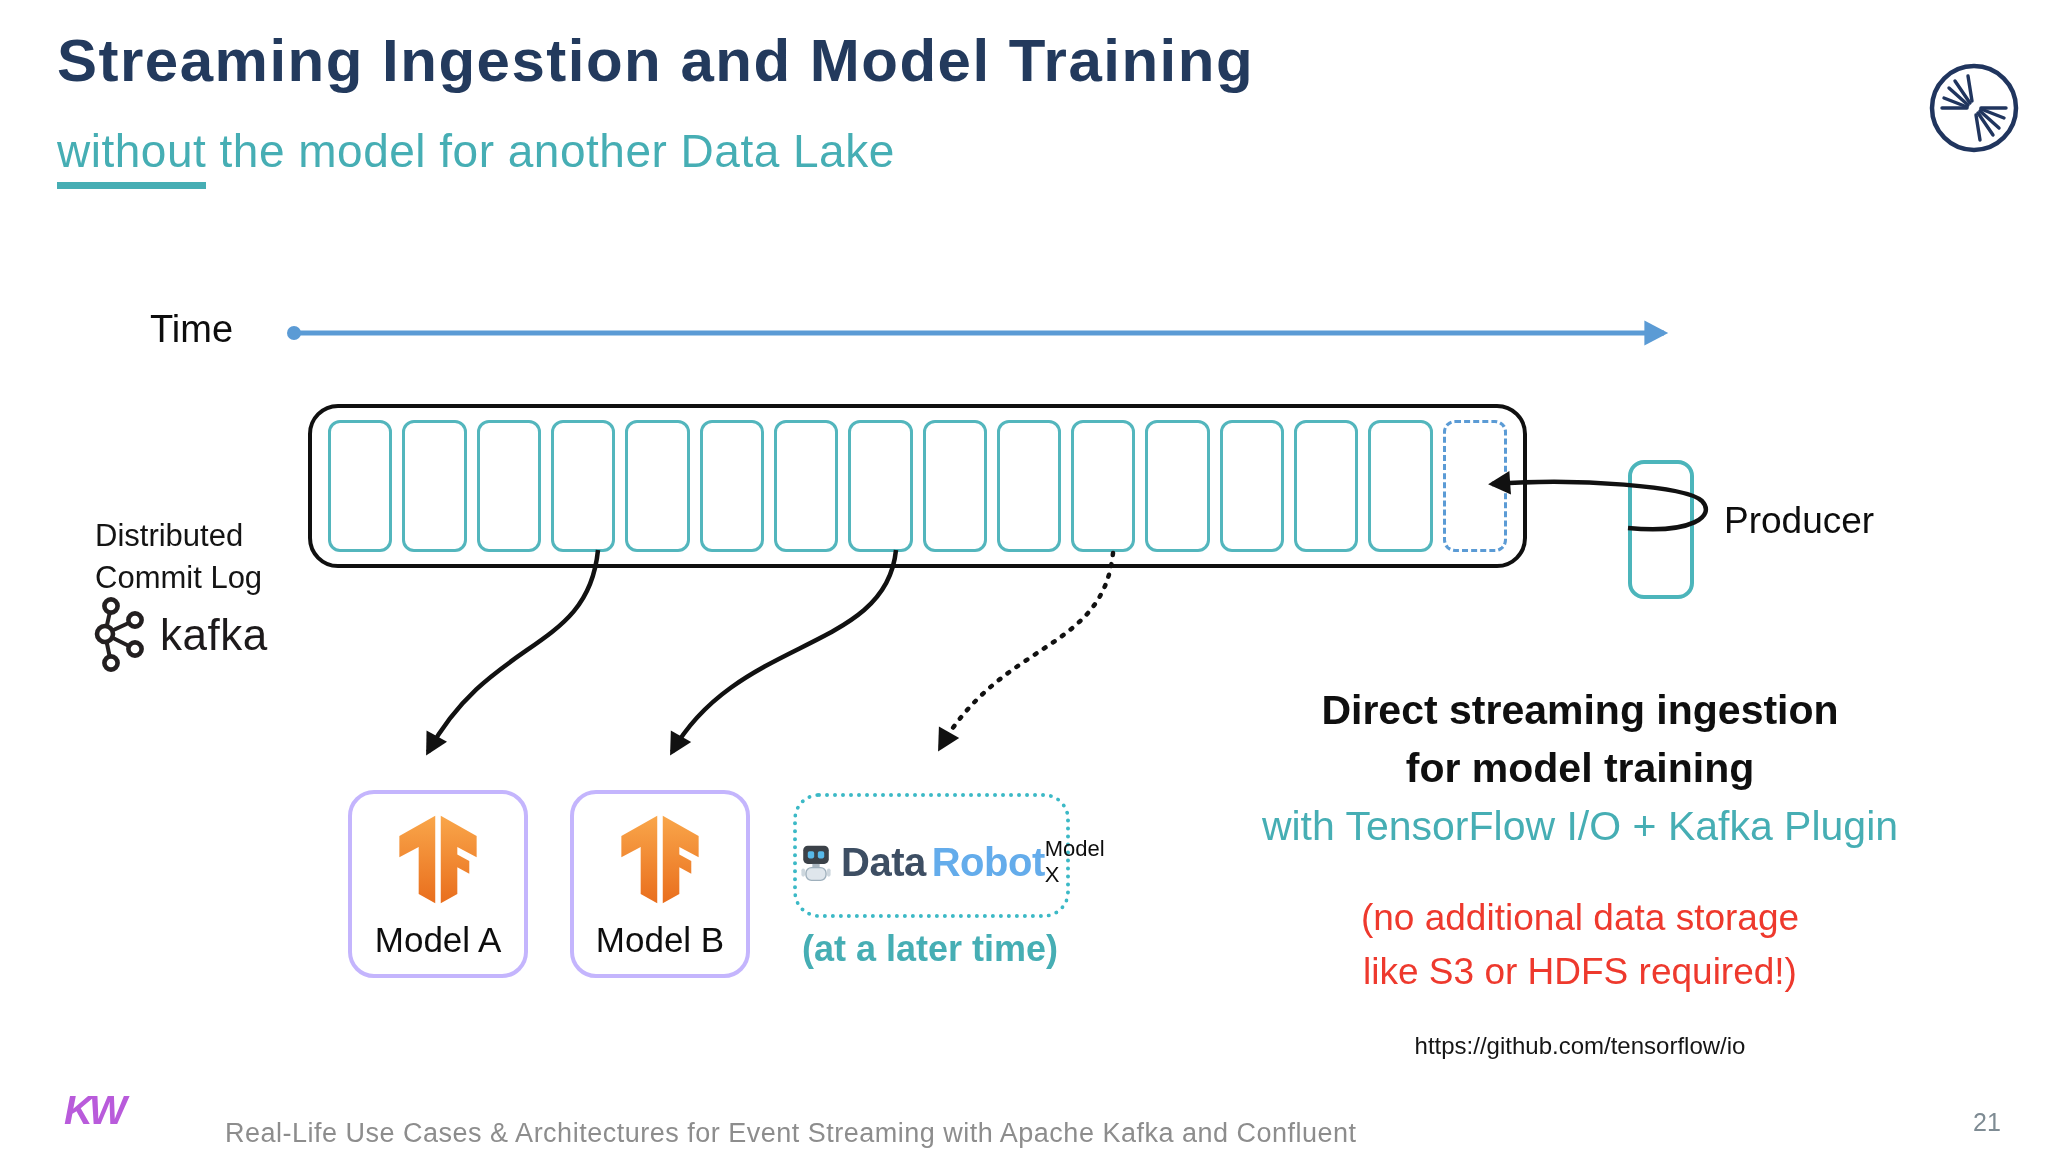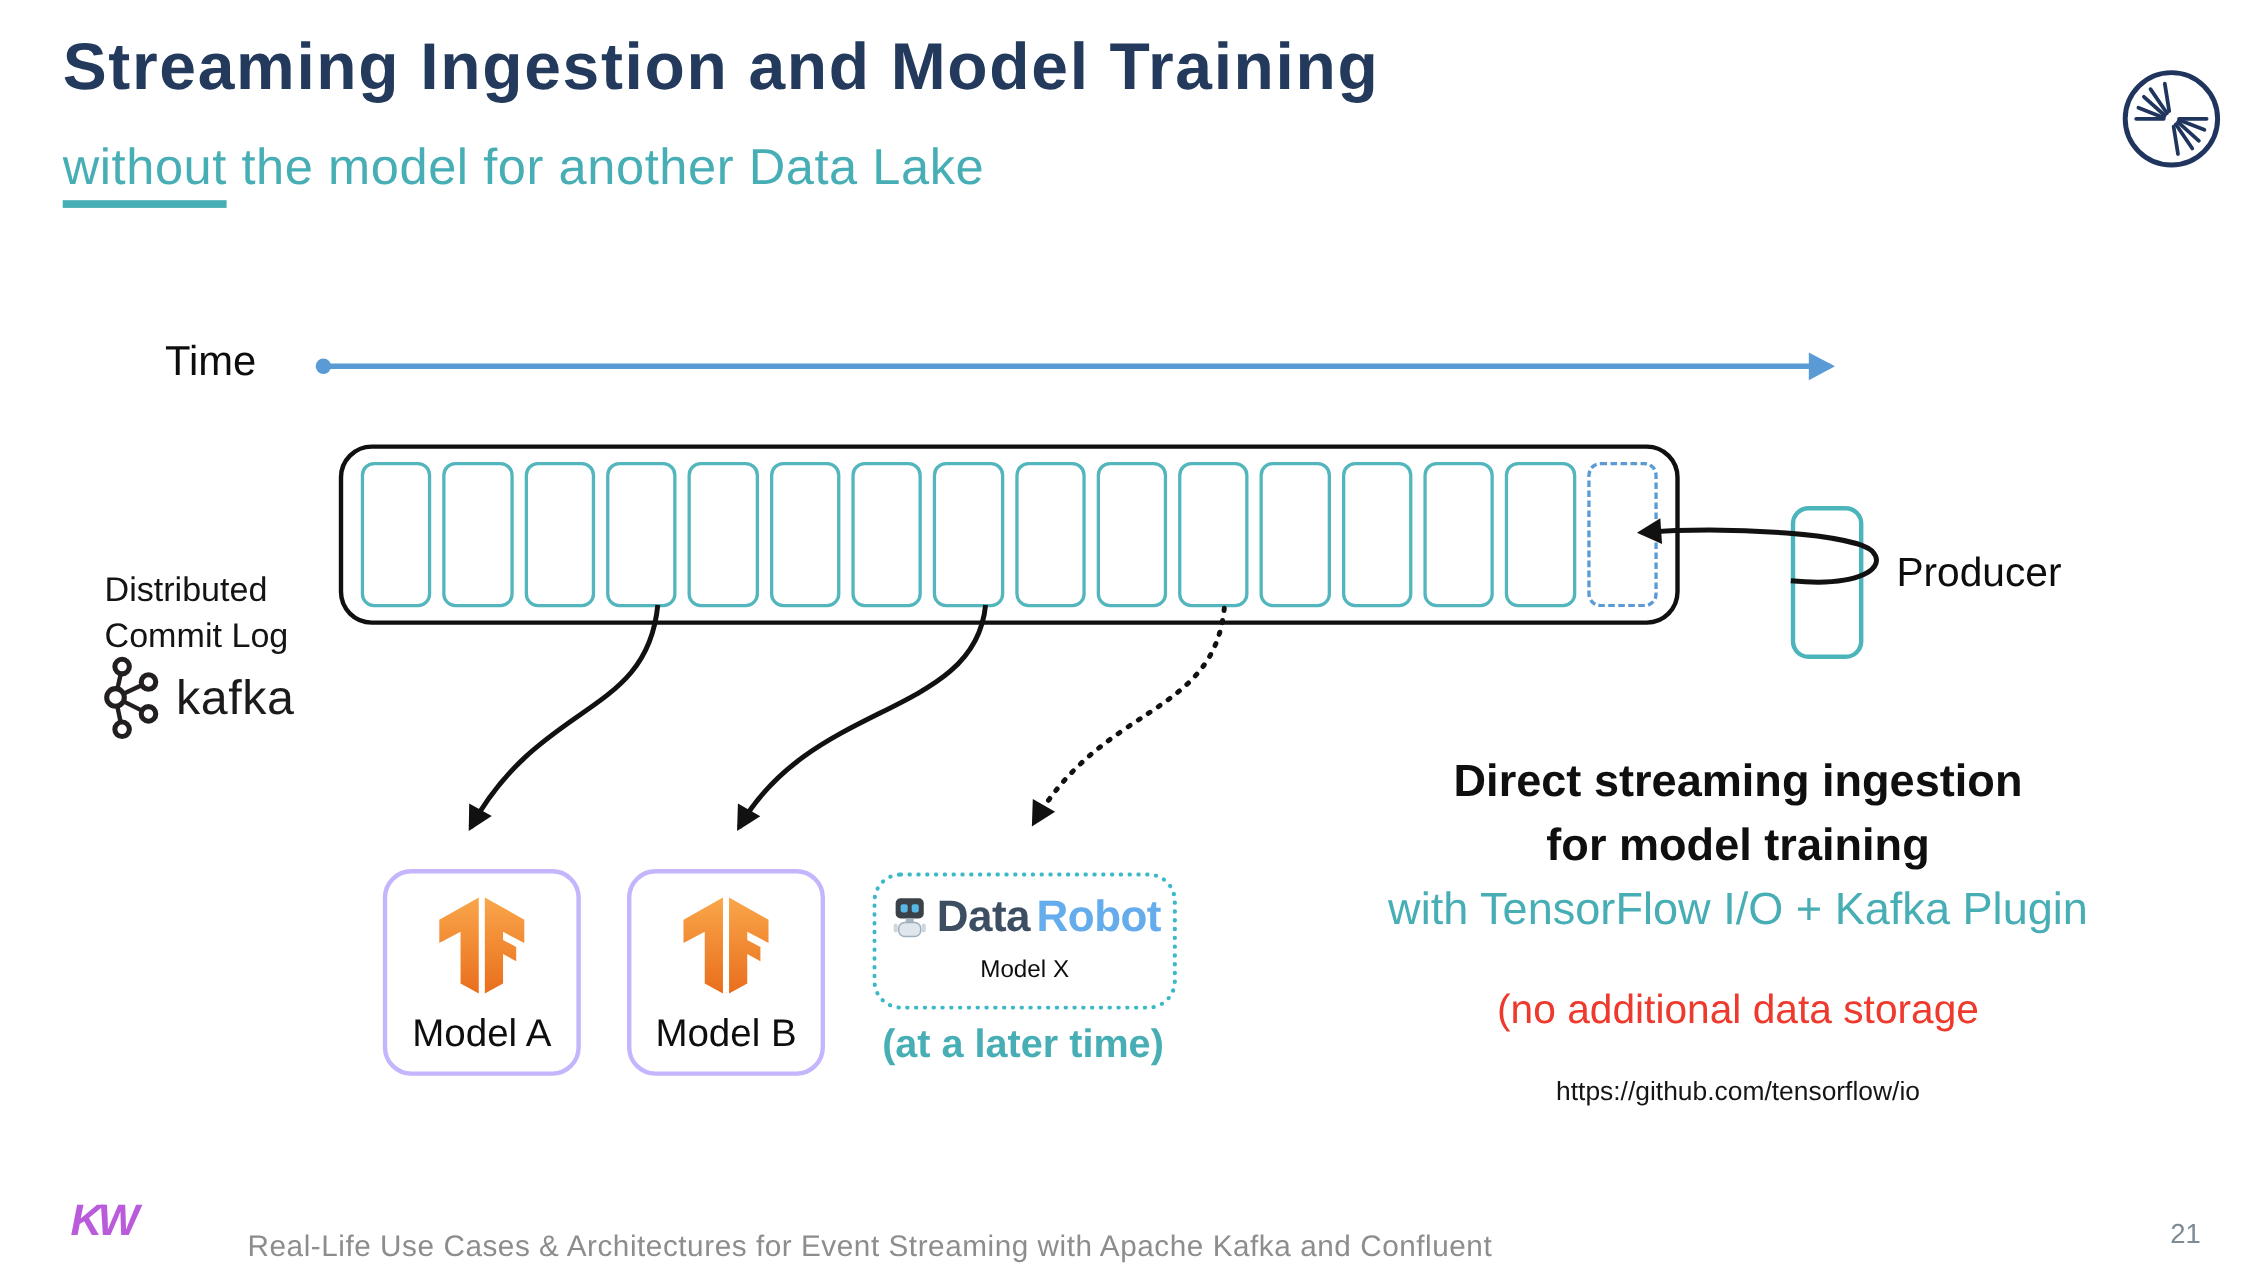--- a/index.html
+++ b/index.html
@@ -34,21 +34,21 @@
   
   .model-box{width:180px;height:188px;box-sizing:border-box;border:4px solid #c4b5fd;border-radius:26px;
              background:#fff;display:flex;flex-direction:column;align-items:center;justify-content:flex-start;
              padding-top:16px;}
   .model-box .label{font-size:35px;font-weight:500;color:#0e0e0e;margin-top:10px;}
   .model-a{left:348px;top:790px;}
   .model-b{left:570px;top:790px;}
 
   .dr-box{left:793px;top:793px;width:277px;height:125px;box-sizing:border-box;
           border:4px dotted #3cb9c6;border-radius:26px;background:#fff;
-          display:flex;flex-direction:column;align-items:center;}
+          display:flex;flex-direction:row;align-items:center;}
   .dr-row{display:flex;align-items:center;margin-top:14px;gap:6px;}
   .dr-data{font-size:40px;font-weight:700;color:#3d4e63;letter-spacing:-.5px;}
   .dr-robot{font-size:40px;font-weight:700;color:#64aceb;letter-spacing:-.5px;}
   .dr-model{font-size:22px;font-weight:400;color:#0d0d0d;margin-top:12px;}
   .at-later{left:760px;top:928px;width:340px;text-align:center;font-size:36px;font-weight:600;color:#46aeb4;}
 
   
   .callout{left:1160px;top:690px;width:840px;text-align:center;}
   .co-line{font-size:41px;font-weight:600;color:#0f0f0f;line-height:1;}
   .co-line + .co-line{margin-top:17px;}
@@ -164,20 +164,21 @@
     <div class="dr-model">Model X</div>
   </div>
   <div class="abs at-later">(at a later time)</div>
 
   <div class="abs callout">
     <div class="co-line">Direct streaming ingestion</div>
     <div class="co-line">for model training</div>
     <div class="co-teal">with TensorFlow I/O + Kafka Plugin</div>
     <div class="co-warn">
       <div>(no additional data storage</div>
+      <div>like S3 or HDFS required!)</div>
     </div>
     <div class="co-link">https://github.com/tensorflow/io</div>
   </div>
 
   <div class="abs kw-logo">KW</div>
   <div class="abs kw-name">KAI WAEHNER</div>
   <div class="abs footer-caption">Real-Life Use Cases &amp; Architectures for Event Streaming with Apache Kafka and Confluent</div>
   <div class="abs page-num">21</div>
 
   <svg class="abs overlay" width="2048" height="1161" viewBox="0 0 2048 1161">

